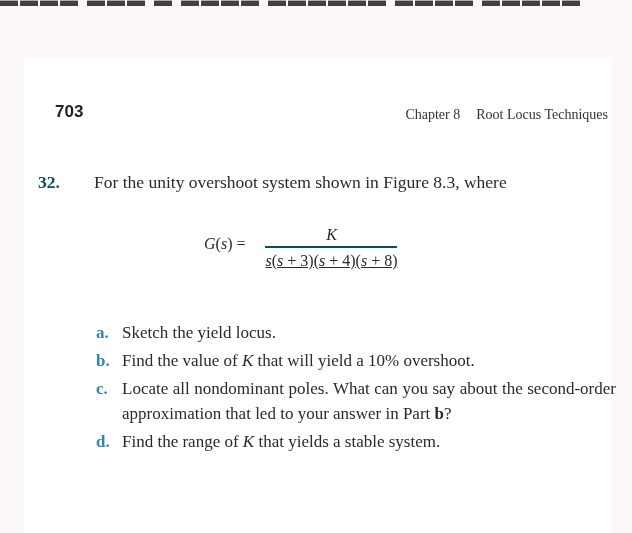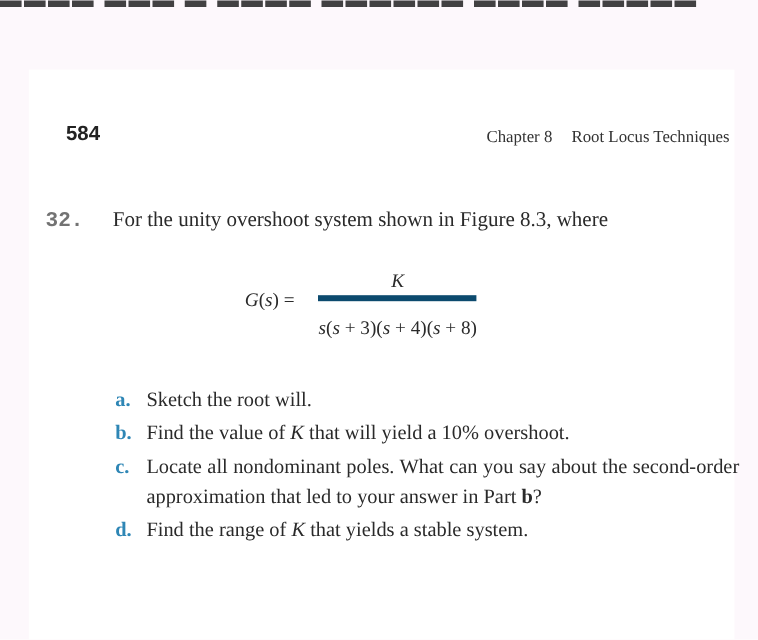--- a/index.html
+++ b/index.html
@@ -22,44 +22,44 @@
     position:absolute; left:31px; top:44px;
     font-family:"Liberation Sans", sans-serif; font-weight:bold; font-size:17px; color:#222;
   }
   .running-head {
     position:absolute; right:4px; top:49px; font-size:14px; color:#333; white-space:nowrap;margin-left:29px;
   }
   .running-head .gap { display:inline-block; width:16px; }
   .problem {
     position:absolute; left:14px; top:112px; width:560px; font-size:17.5px; line-height:24px;
   }
-  .num { color:#737373; font-weight:bold;font-family:Liberation Mono, monospace; }
+  .num { color:#0c4a6e; font-weight:bold; }
   .stem { display:block; padding-left:56px; text-indent:-56px; }
   .stem .num { display:inline-block; width:56px; text-indent:0; }
   .equation {
     position:absolute; left:180px; top:168px; display:flex; align-items:center; font-size:16px;
   }
   .eq-lhs { margin-right:20px; margin-top:-8px; }
   .frac { display:inline-flex; flex-direction:column; align-items:center; }
   .frac .numer { font-style:italic; padding:0 0 2px 0; }
-  .frac .denom { border-top:5px solid #0c4a6e; padding-top:14px; }
+  .frac .denom { border-top:2px solid #0c4a6e; padding-top:4px;text-decoration:underline; }
   .it { font-style:italic; }
   .after { position:absolute; left:72px; top:234px; font-size:17px; }
   .parts { position:absolute; left:72px; top:262px; width:520px; font-size:17px; line-height:25px; }
   .part { display:flex; margin-bottom:3px; }
   .part .lbl { width:26px; flex:none; color:#2e86b5; font-weight:bold; }
   .part .txt { flex:1; text-align:justify; }
 </style>
 </head>
 <body>
 
 <div class="top-strip">▬▬▬▬ ▬▬▬ ▬ ▬▬▬▬ ▬▬▬▬▬▬ ▬▬▬▬ ▬▬▬▬▬</div>
 
 <div class="page">
-  <div class="page-number">584</div>
+  <div class="page-number">703</div>
   <div class="running-head">
     <span>Chapter 8</span><span class="gap"></span><span>Root Locus Techniques</span>
   </div>
 
   <div class="problem">
     <div class="stem">
       <span class="num">32.</span><span>For the unity overshoot system shown in Figure 8.3, where</span>
     </div>
   </div>
 
@@ -70,21 +70,21 @@
     <span class="frac">
       <span class="numer">K</span>
       <span class="denom"><span class="it">s</span>(<span class="it">s</span> + 3)(<span class="it">s</span> + 4)(<span class="it">s</span> + 8)</span>
     </span>
   </div>
 
 
   <div class="parts">
     <div class="part">
       <span class="lbl">a.</span>
-      <span class="txt">Sketch the root will.</span>
+      <span class="txt">Sketch the yield locus.</span>
     </div>
     <div class="part">
       <span class="lbl">b.</span>
       <span class="txt">Find the value of <span class="it">K</span> that will yield a 10% overshoot.</span>
     </div>
     <div class="part">
       <span class="lbl">c.</span>
       <span class="txt">Locate all nondominant poles. What can you say about the second-order approximation that led to your answer in Part <b>b</b>?</span>
     </div>
     <div class="part">

